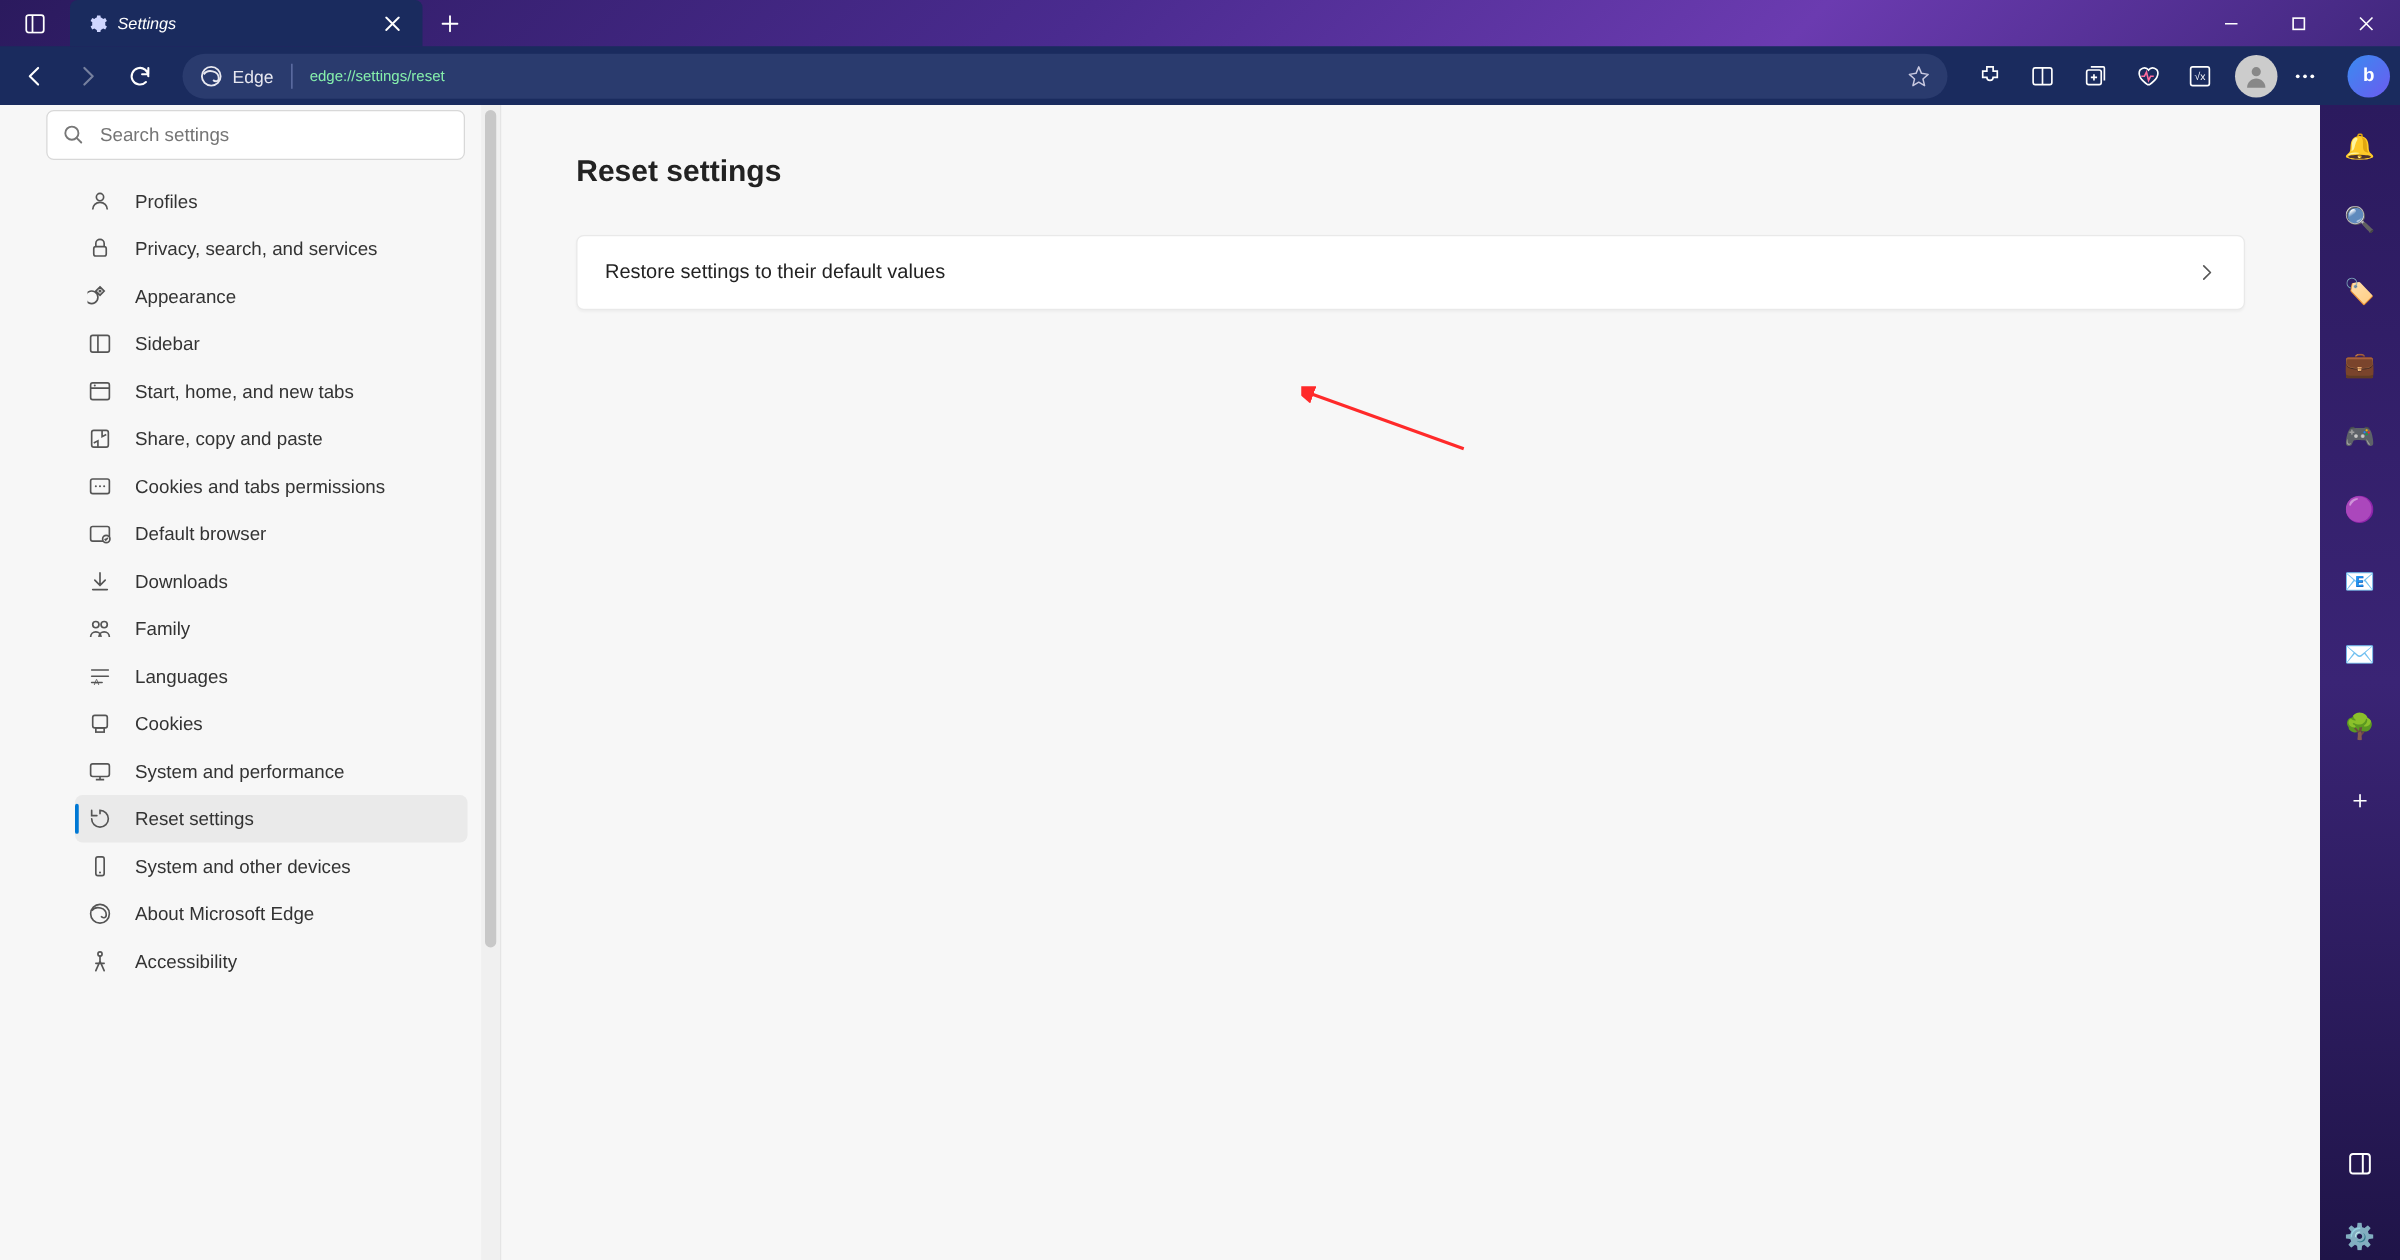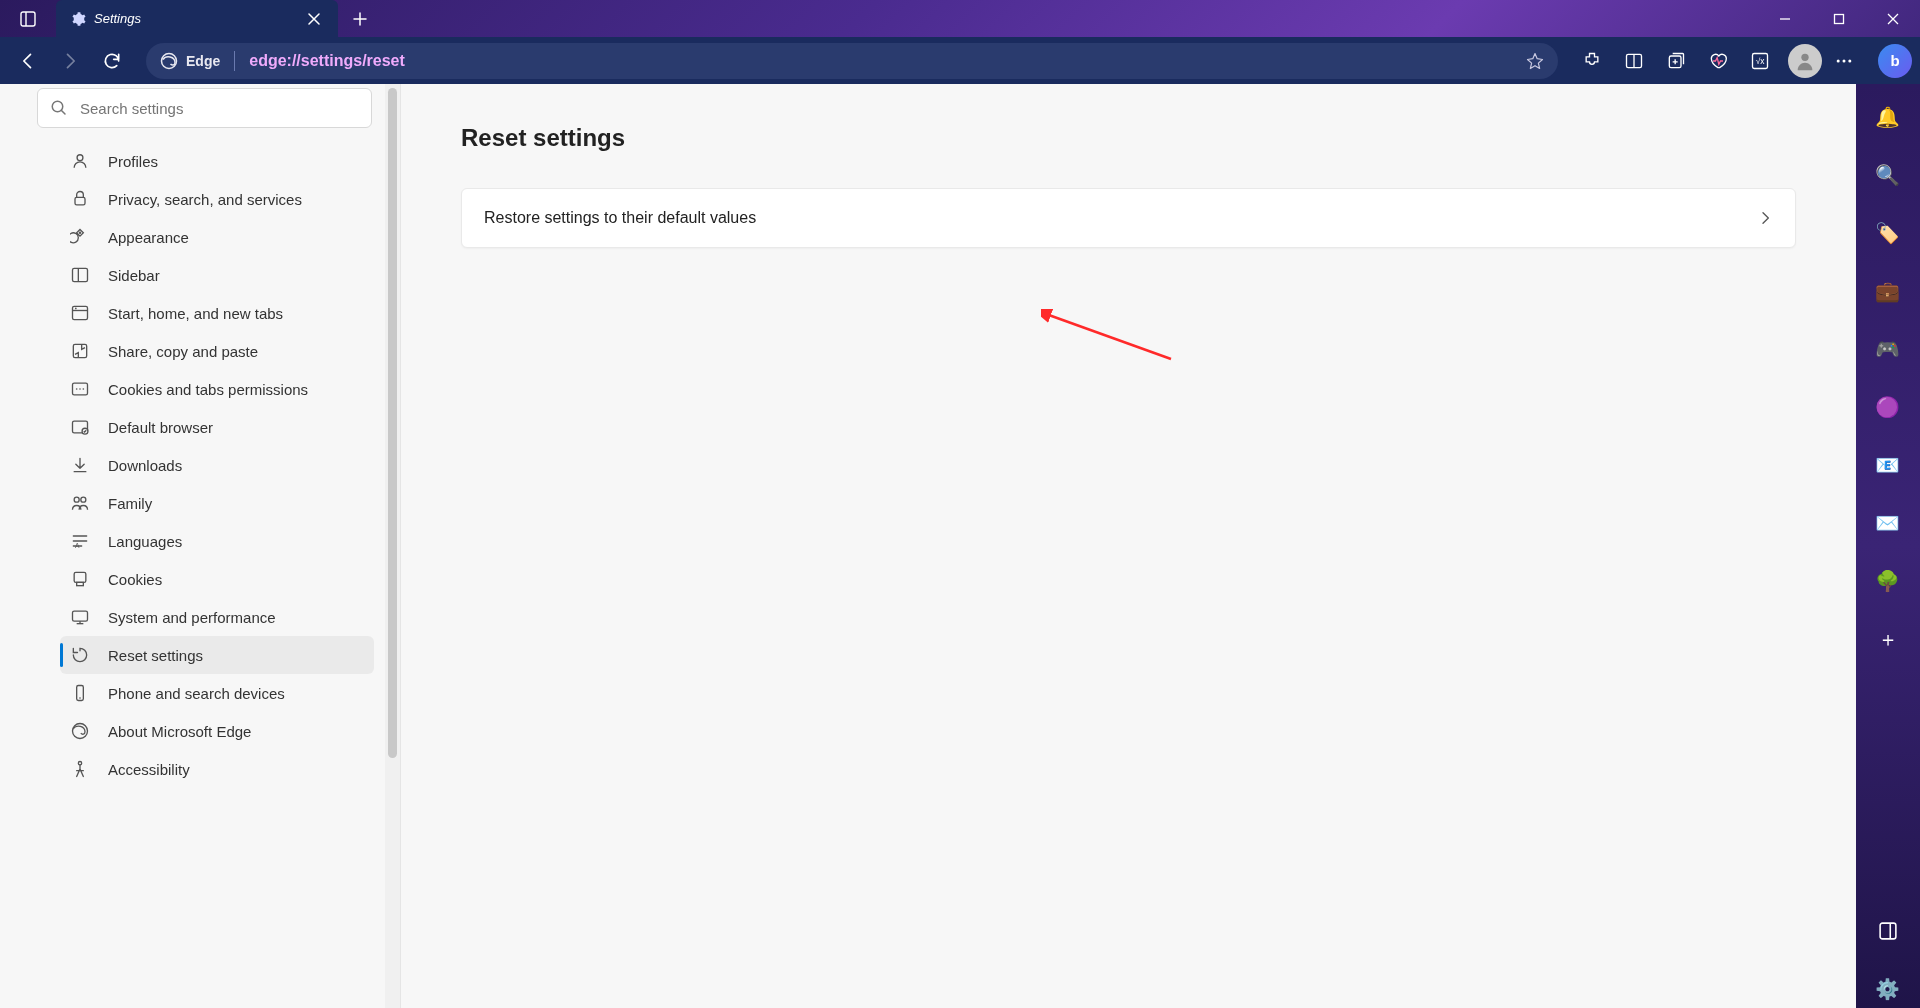--- a/index.html
+++ b/index.html
@@ -13,24 +13,24 @@
 .tab-title { flex:1; font-size:13px; color:#fff; }
 .tab-close { width:28px; height:28px; display:flex; align-items:center; justify-content:center; border-radius:4px; }
 .newtab { width:36px; height:36px; margin-left:4px; display:flex; align-items:center; justify-content:center; }
 .winctrls { position:absolute; right:0; top:0; display:flex; }
 .winctrl { width:54px; height:37px; display:flex; align-items:center; justify-content:center; color:#fff; }
 
 
 .toolbar { height:47px; background:#1a2b5e; display:flex; align-items:center; padding:0 8px; gap:2px; }
 .tool-btn { width:40px; height:40px; display:flex; align-items:center; justify-content:center; color:#fff; border-radius:6px; }
 .tool-btn.disabled { opacity:.4; }
-.addrbar { flex:1; height:36px; background:#2a3b6e; border-radius:18px; margin:0 12px; display:flex; align-items:center; padding:0 14px; gap:8px;font-weight:bold; }
+.addrbar { flex:1; height:36px; background:#2a3b6e; border-radius:18px; margin:0 12px; display:flex; align-items:center; padding:0 14px; gap:8px; }
 .addr-edge-chip { display:flex; align-items:center; gap:8px; color:#e8e8f0; font-size:14px; }
 .addr-sep { width:1px; height:20px; background:#6a7aaf; margin:0 6px; }
-.addr-url { color:#f0abfc; font-size:16px; }
+.addr-url { color:#86efac; font-size:12px; }
 .addr-spacer { flex:1; }
 .toolbar-right { display:flex; align-items:center; gap:2px; }
 .profile { width:34px; height:34px; border-radius:50%; background:#ccc; display:flex; align-items:center; justify-content:center; margin-left:6px; }
 .copilot { width:34px; height:34px; border-radius:50%; background:linear-gradient(135deg,#3a8bf0,#6b5bf0); margin-left:12px; display:flex; align-items:center; justify-content:center; color:#fff; font-weight:bold; font-size:15px; }
 
 
 .content { position:absolute; left:0; top:84px; right:64px; bottom:0; background:#f7f7f7; display:flex; }
 .sidebar-wrap { width:401px; position:relative; border-right:1px solid #e5e5e5; }
 .sidebar-scroll { position:absolute; right:0; top:0; bottom:0; width:15px; background:#f0f0f0; }
 .sidebar-scroll-thumb { position:absolute; left:3px; right:3px; top:4px; height:670px; background:#c8c8c8; border-radius:5px; }
@@ -327,21 +327,21 @@
           </span>
           <span>Reset settings</span>
         </div>
         <div class="nav-item">
           <span class="nav-icon">
             <svg width="20" height="20" viewBox="0 0 24 24">
               <rect x="8" y="3" width="8" height="18" rx="2" fill="none" stroke="#555" stroke-width="1.6"></rect>
               <circle cx="12" cy="18" r="1" fill="#555"></circle>
             </svg>
           </span>
-          <span>Phone and search devices</span>
+          <span>System and other devices</span>
         </div>
         <div class="nav-item">
           <span class="nav-icon">
             <svg width="20" height="20" viewBox="0 0 24 24">
               <circle cx="12" cy="12" r="9" fill="none" stroke="#555" stroke-width="1.6"></circle>
               <path d="M4 9c4-5 14-3 14 4 0 3.5-3.5 3.5-5 1.5" fill="none" stroke="#555" stroke-width="1.6"></path>
             </svg>
           </span>
           <span>About Microsoft Edge</span>
         </div>

